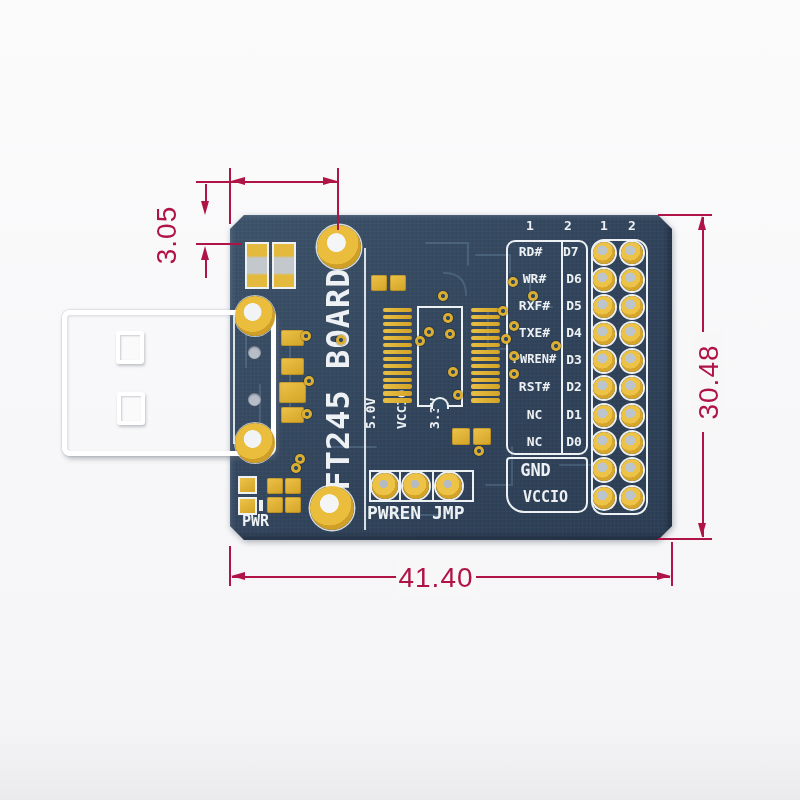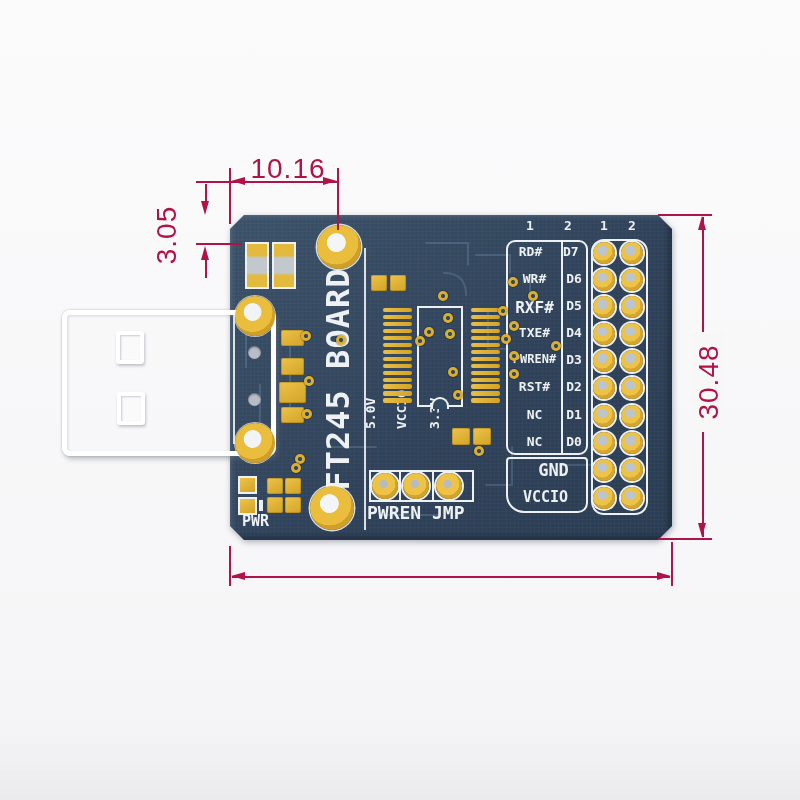--- a/index.html
+++ b/index.html
@@ -155,50 +155,49 @@
 
   <div class="silk" style="left:522px;top:219px;width:16px;font-size:13px;text-align:center">1</div>
   <div class="silk" style="left:560px;top:219px;width:16px;font-size:13px;text-align:center">2</div>
   <div class="silk" style="left:596px;top:219px;width:16px;font-size:13px;text-align:center">1</div>
   <div class="silk" style="left:624px;top:219px;width:16px;font-size:13px;text-align:center">2</div>
 
   <div class="silk" style="left:508px;top:245px;width:45px;font-size:13px;text-align:center">RD#</div>
   <div class="silk" style="left:563px;top:245px;width:14px;font-size:13px;text-align:center">D7</div>
   <div class="silk" style="left:508px;top:272px;width:53px;font-size:13px;text-align:center">WR#</div>
   <div class="silk" style="left:563px;top:272px;width:22px;font-size:13px;text-align:center">D6</div>
-  <div class="silk" style="left:508px;top:299px;width:53px;font-size:16px;text-align:center">RXF#</div>
+  <div class="silk" style="left:508px;top:299px;width:53px;font-size:13px;text-align:center">RXF#</div>
   <div class="silk" style="left:563px;top:299px;width:22px;font-size:13px;text-align:center">D5</div>
   <div class="silk" style="left:508px;top:326px;width:53px;font-size:13px;text-align:center">TXE#</div>
   <div class="silk" style="left:563px;top:326px;width:22px;font-size:13px;text-align:center">D4</div>
   <div class="silk" style="left:508px;top:353px;width:53px;font-size:12px;text-align:center">PWREN#</div>
   <div class="silk" style="left:563px;top:353px;width:22px;font-size:13px;text-align:center">D3</div>
   <div class="silk" style="left:508px;top:380px;width:53px;font-size:13px;text-align:center">RST#</div>
   <div class="silk" style="left:563px;top:380px;width:22px;font-size:13px;text-align:center">D2</div>
   <div class="silk" style="left:508px;top:408px;width:53px;font-size:13px;text-align:center">NC</div>
   <div class="silk" style="left:563px;top:408px;width:22px;font-size:13px;text-align:center">D1</div>
   <div class="silk" style="left:508px;top:435px;width:53px;font-size:13px;text-align:center">NC</div>
   <div class="silk" style="left:563px;top:435px;width:22px;font-size:13px;text-align:center">D0</div>
 
-  <div class="silk" style="left:516px;top:461px;width:75px;font-size:17px;text-align:center">GND</div>
+  <div class="silk" style="left:498px;top:461px;width:75px;font-size:17px;text-align:center">GND</div>
   <div class="silk" style="left:508px;top:489px;width:75px;font-size:15px;text-align:center">VCCIO</div>
 
   <div class="usb-shell"></div>
   <div class="usb-win" style="left:116px;top:331px;width:20px;height:25px"></div>
   <div class="usb-win" style="left:117px;top:392px;width:20px;height:25px"></div>
   <div class="usbring" style="left:235px;top:296px"></div>
   <div class="usbring" style="left:235px;top:423px"></div>
   <div class="grayhole" style="left:248px;top:346px"></div>
   <div class="grayhole" style="left:248px;top:393px"></div>
 
   <div class="dline" style="left:229px;top:168px;width:2px;height:56px"></div>
   <div class="dline" style="left:337px;top:168px;width:2px;height:62px"></div>
   <div class="dline" style="left:231px;top:181px;width:106px;height:2px"></div>
   <div class="ah left" style="left:231px;top:177px"></div>
   <div class="ah right" style="left:323px;top:177px"></div>
-  <div class="dimtxt" style="left:238px;top:153px;width:100px">10.16</div>
 
   <div class="dline" style="left:196px;top:181px;width:36px;height:2px"></div>
   <div class="dline" style="left:205px;top:184px;width:2px;height:18px"></div>
   <div class="ah down" style="left:201px;top:201px"></div>
   <div class="dline" style="left:196px;top:243px;width:46px;height:2px"></div>
   <div class="ah up" style="left:201px;top:246px"></div>
   <div class="dline" style="left:205px;top:258px;width:2px;height:20px"></div>
   <div class="dimtxt rot" style="left:126px;top:220px;width:80px;height:30px">3.05</div>
 
   <div class="dline" style="left:658px;top:214px;width:54px;height:2px"></div>
@@ -206,20 +205,21 @@
   <div class="dline" style="left:702px;top:217px;width:2px;height:320px"></div>
   <div class="ah up" style="left:698px;top:216px"></div>
   <div class="ah down" style="left:698px;top:523px"></div>
   <div class="dimtxt rot" style="left:658px;top:367px;width:100px;height:30px;background:var(--bg)">30.48</div>
 
   <div class="dline" style="left:229px;top:546px;width:2px;height:40px"></div>
   <div class="dline" style="left:671px;top:542px;width:2px;height:44px"></div>
   <div class="dline" style="left:232px;top:576px;width:438px;height:2px"></div>
   <div class="ah left" style="left:231px;top:572px"></div>
   <div class="ah right" style="left:657px;top:572px"></div>
+  <div class="dimtxt" style="left:396px;top:562px;width:80px;background:var(--bg);z-index:3">41.40</div>
 
 
 <div class="pinhole" style="left: 593px; top: 242px;"></div>
     <div class="pinhole" style="left: 621px; top: 242px;"></div>
     <div class="pinhole" style="left: 593px; top: 269px;"></div>
     <div class="pinhole" style="left: 621px; top: 269px;"></div>
     <div class="pinhole" style="left: 593px; top: 296px;"></div>
     <div class="pinhole" style="left: 621px; top: 296px;"></div>
     <div class="pinhole" style="left: 593px; top: 323px;"></div>
     <div class="pinhole" style="left: 621px; top: 323px;"></div>

